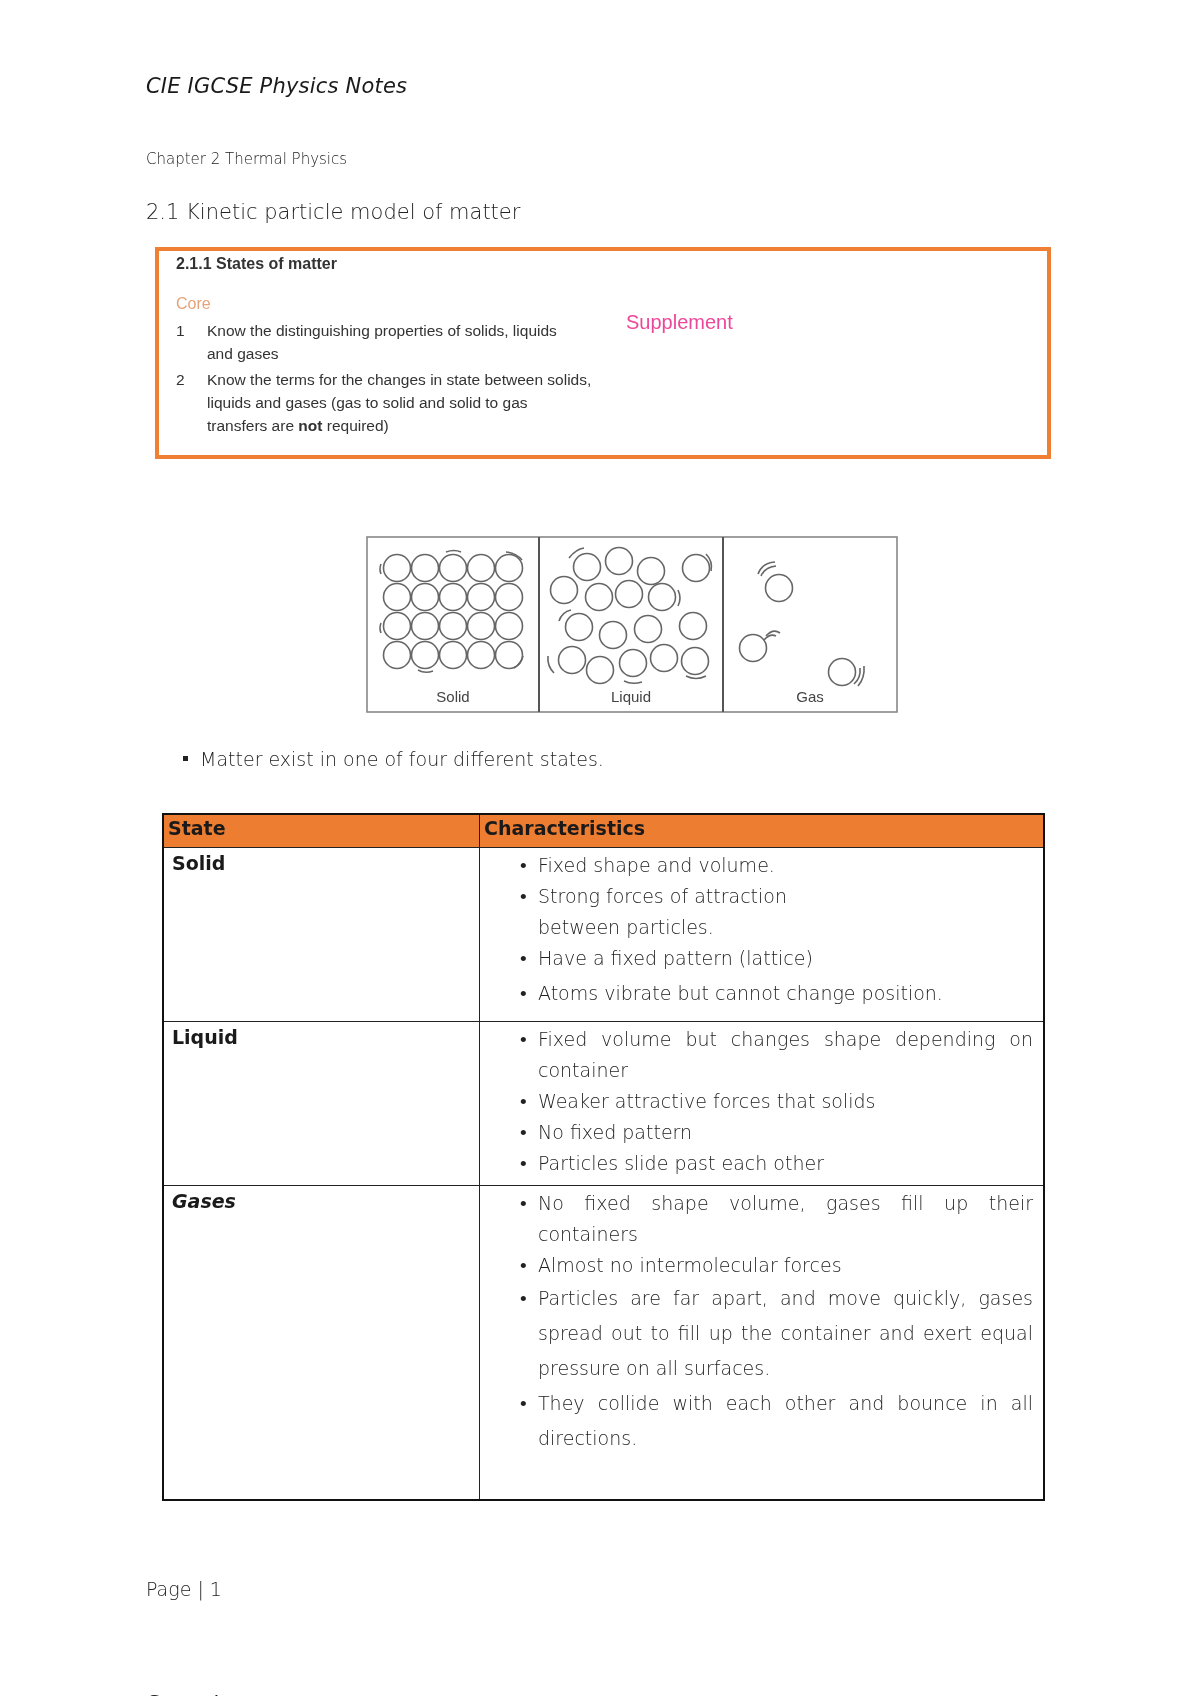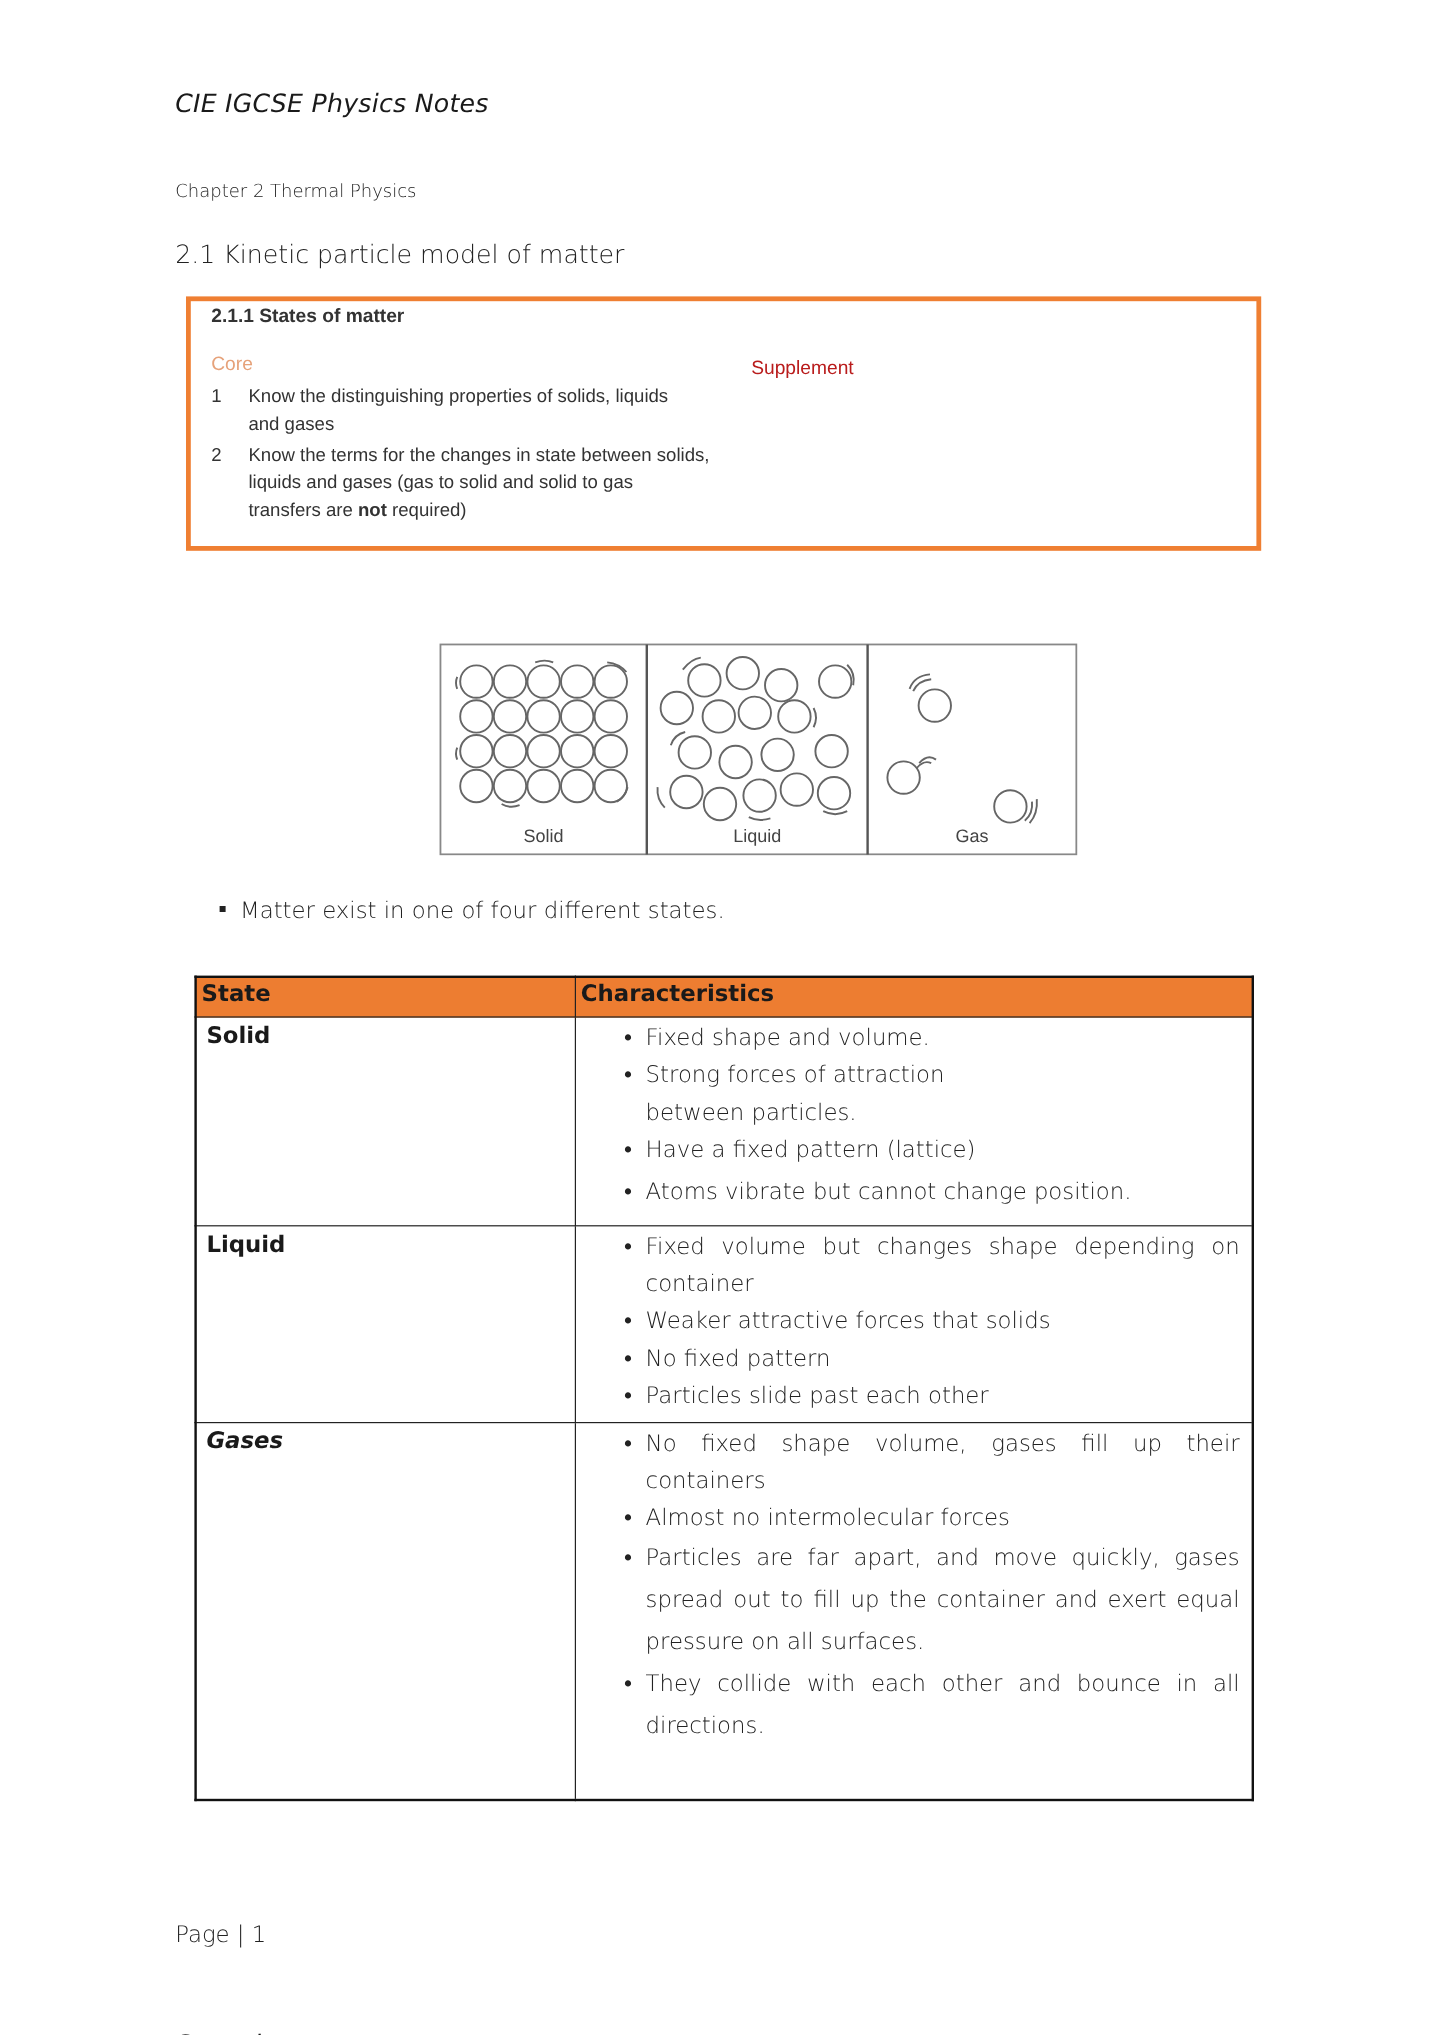--- a/index.html
+++ b/index.html
@@ -7,21 +7,21 @@
          font-family: "DejaVu Sans", sans-serif; color: #1a1a1a; }
   .abs { position: absolute; }
   .header-title { left: 146px; top: 74px; font-size: 21px; font-style: italic; letter-spacing: 0.2px; }
   .chapter { left: 146px; top: 150px; font-size: 15px; font-weight: 300; color: #222; }
   .section { left: 146px; top: 200px; font-size: 21px; font-weight: 300; color: #222; }
 
   .syllabus { left: 155px; top: 247px; width: 896px; height: 212px; border: 4px solid #ef7f32; box-sizing: border-box;
               font-family: "Liberation Sans", sans-serif; }
   .syl-title { position: absolute; left: 17px; top: 4px; font-size: 16px; font-weight: bold; color: #333; }
   .syl-core { position: absolute; left: 17px; top: 44px; font-size: 16px; color: #e6a27a; }
-  .syl-supp { position: absolute; left: 467px; top: 48px; font-size: 16px; color: #b91c1c; }
+  .syl-supp { position: absolute; left: 467px; top: 60px; font-size: 20px; color: #ec4899; }
   .syl-item { position: absolute; left: 17px; font-size: 15.5px; color: #333; line-height: 23px; display: flex; }
   .syl-num { width: 31px; flex: none; }
   .syl-text { width: 380px; }
 
   .diagram { left: 366px; top: 536px; width: 532px; height: 177px; }
   .diagram svg { display: block; }
 
   .bullet-line { left: 183px; top: 748px; font-size: 19px; font-weight: 300; color: #222; }
   .bullet-line .sq { display: inline-block; width: 5px; height: 5px; background: #222; margin-right: 12px; vertical-align: middle; position: relative; top: -2px; }
 
@@ -32,21 +32,21 @@
   table.states td.state { width: 299px; padding: 4px 8px; font-weight: bold; }
   table.states td.chars { padding: 2px 10px 0 0; }
   ul.chars-list { margin: 0; padding: 0 0 0 58px; list-style: none; }
   ul.chars-list li { position: relative; line-height: 31px; font-weight: 300; color: #222; }
   ul.chars-list li::before { content: "\2022"; position: absolute; left: -18px; top: 0; }
   .row-solid td { height: 165px; }
   .row-liquid td { height: 155px; }
   .row-gases td { height: 305px; }
   .row-gases ul.chars-list li, .row-liquid ul.chars-list li { text-align: justify; }
 
-  .footer-page { left: 146px; top: 1578px; font-size: 19px; font-weight: 300; color: #222; margin-top: 23px; }
+  .footer-page { left: 146px; top: 1578px; font-size: 19px; font-weight: 300; color: #222; }
   .footer-site { left: 146px; top: 1692px; font-size: 21px; font-style: italic; }
 </style>
 </head>
 <body>
 
 <div class="abs header-title">CIE IGCSE Physics Notes</div>
 <div class="abs chapter">Chapter 2 Thermal Physics</div>
 <div class="abs section">2.1 Kinetic particle model of matter</div>
 
 <div class="abs syllabus">

